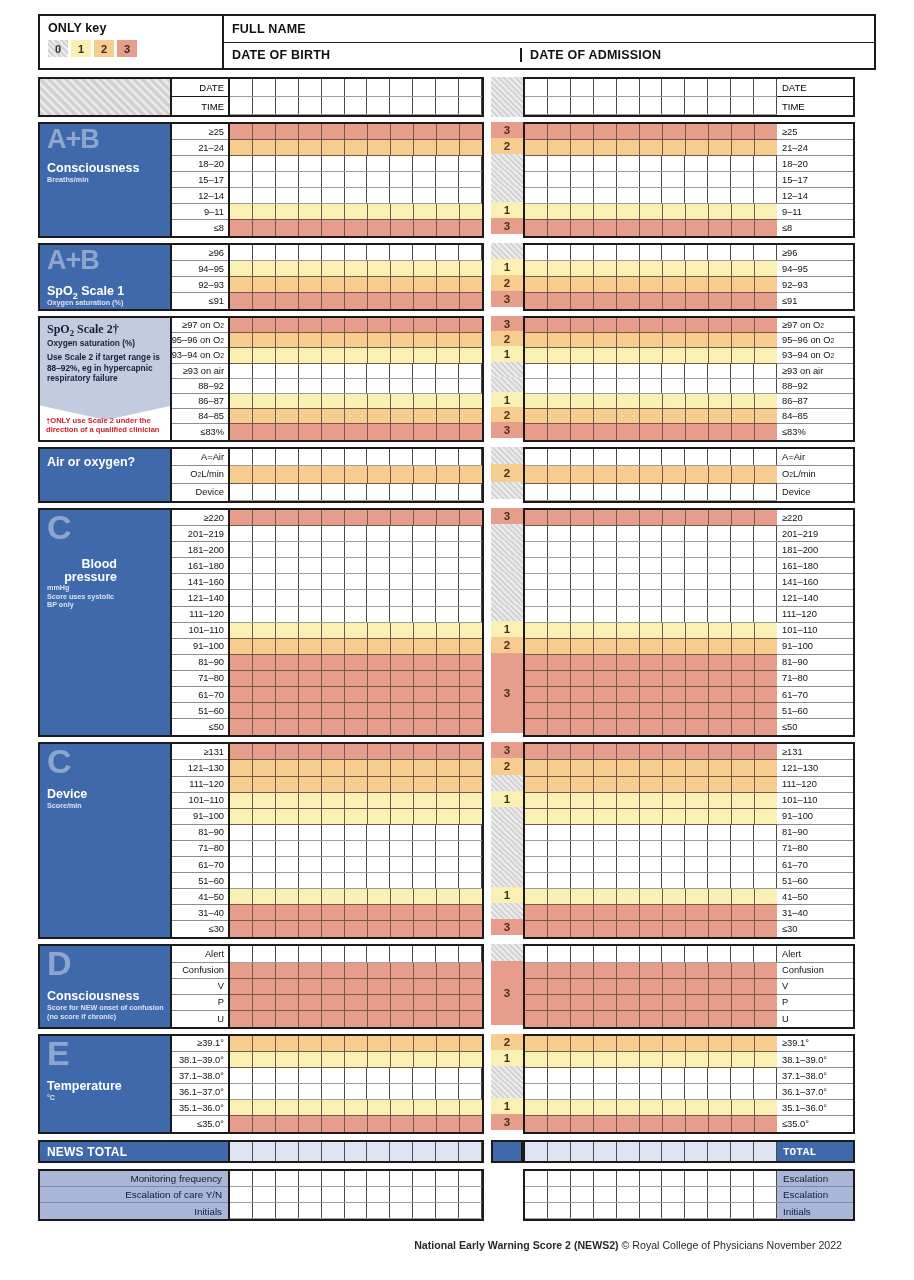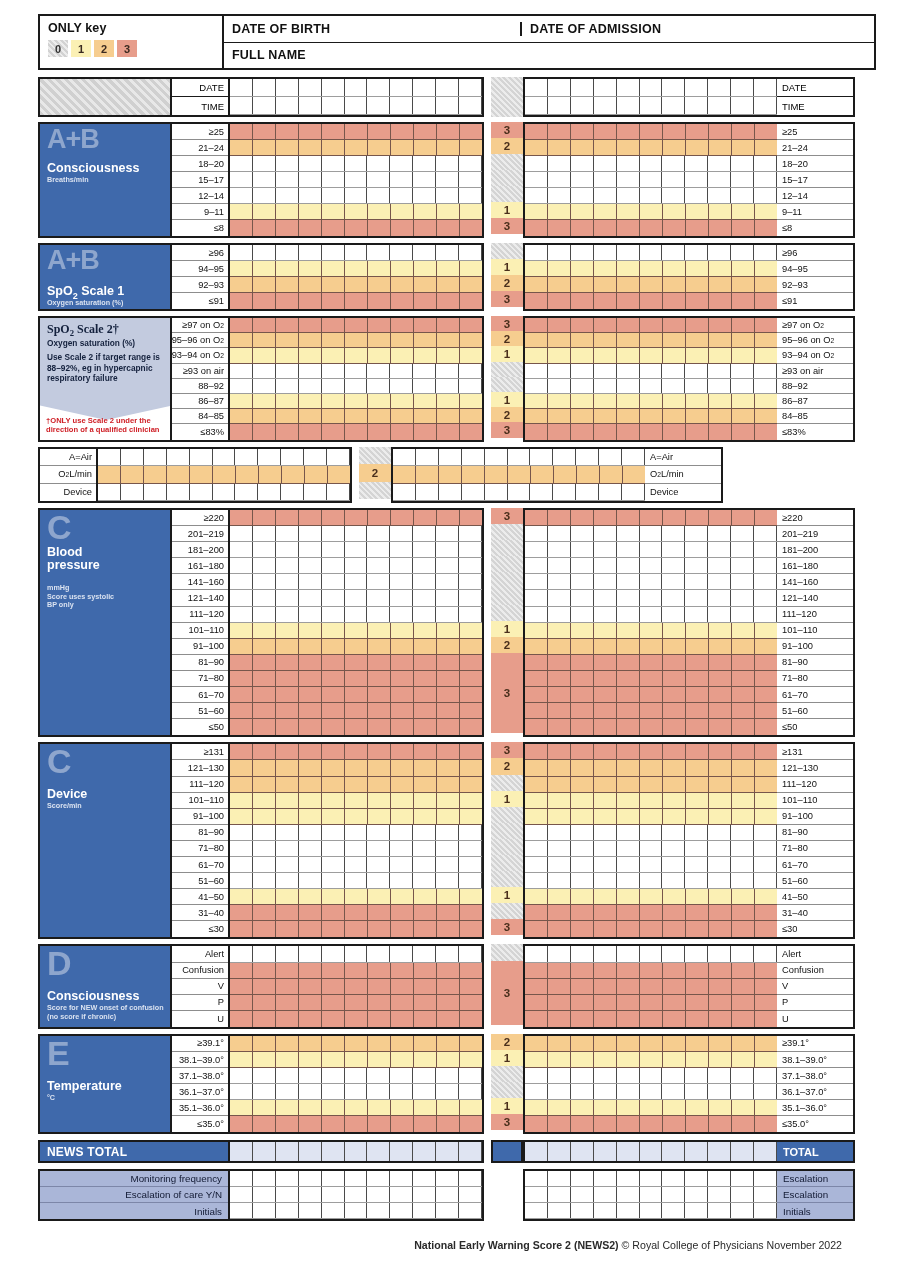--- a/index.html
+++ b/index.html
@@ -100,21 +100,21 @@
                 border-bottom:1px solid #1a1a1a;box-sizing:border-box;}
   .dtLabelR .rc:last-child{border-bottom:none;}
   .spacerScore{flex:0 0 32px;width:32px;margin-left:7px;}
   .spacerScore .hatch{height:100%;background:#e2e2e2;background-image:repeating-linear-gradient(45deg,#d4d4d4 0 2px,#ececec 2px 4px);}
 
   
   .ntL{width:192px;flex:0 0 192px;box-sizing:border-box;border:2px solid #1a1a1a;background:#3f69ab;
        display:flex;align-items:center;}
   .ntL span{color:#fff;font-size:12px;font-weight:bold;padding-left:7px;letter-spacing:.2px;}
   .ntLr{flex:0 0 78px;width:78px;box-sizing:border-box;border:2px solid #1a1a1a;border-left:none;background:#3f69ab;
-        display:flex;align-items:center;}
+        display:flex;align-items:center;font-family:Liberation Mono, monospace;}
   .ntLr span{color:#fff;font-size:11px;font-weight:bold;padding-left:6px;}
   .ntgrid{flex:0 0 254px;width:254px;box-sizing:border-box;border:2px solid #1a1a1a;border-left:none;}
   .ntgrid .gc{background:#dfe4f2;border-right:1px solid #4a4a4a;}
   .ntgridR{flex:0 0 254px;width:254px;box-sizing:border-box;border:2px solid #1a1a1a;border-right:none;}
   .ntgridR .gc{background:#dfe4f2;border-right:1px solid #4a4a4a;}
 
   
   .ftL{width:192px;flex:0 0 192px;box-sizing:border-box;border:2px solid #1a1a1a;background:#aab6d8;}
   .ftL .rc{display:flex;align-items:center;justify-content:flex-end;padding-right:6px;font-size:9.8px;color:#121a33;
            border-bottom:1px solid #6d7punk;box-sizing:border-box;}
@@ -146,31 +146,31 @@
       <div class="t">ONLY key</div>
       <div class="keyrow">
         <div class="keybox k0">0</div>
         <div class="keybox k1">1</div>
         <div class="keybox k2">2</div>
         <div class="keybox k3">3</div>
       </div>
     </div>
     <div id="hdrR">
       <div class="hl">
+        <span>FULL NAME</span>
+      </div>
+      <div class="hl">
         <div class="hsplit">
           <div class="a">
             <span>DATE OF BIRTH</span>
           </div>
           <div class="b">
             <span>DATE OF ADMISSION</span>
           </div>
         </div>
-      </div>
-      <div class="hl">
-        <span>FULL NAME</span>
       </div>
     </div>
   </div>
 
   <div class="sec" style="margin-top:7px;">
     <div class="dtL"></div>
     <div class="dtLabel">
       <div class="rc" style="height:18px;">DATE</div>
       <div class="rc" style="height:18px;">TIME</div>
     </div>
@@ -838,20 +838,23 @@
             <div class="rc" style="height: 15.2px;">95–96 on O<span class="sub">2</span></div>
             <div class="rc" style="height: 15.2px;">93–94 on O<span class="sub">2</span></div>
             <div class="rc" style="height: 15.2px;">≥93 on air</div>
             <div class="rc" style="height: 15.2px;">88–92</div>
             <div class="rc" style="height: 15.2px;">86–87</div>
             <div class="rc" style="height: 15.2px;">84–85</div>
             <div class="rc" style="height: 15.2px;">≤83%</div>
           </div>
         </div>
         <div class="sec">
+          <div class="secL">
+            <div class="secTitle" style="top: 7px;">Air or oxygen?</div>
+          </div>
           <div class="rangeCol">
             <div class="rc" style="height: 17.5px;">A=Air</div>
             <div class="rc" style="height: 17.5px;">O<span class="sub">2</span> L/min</div>
             <div class="rc" style="height: 17.5px;">Device</div>
           </div>
           <div class="grid">
             <div class="gr w" style="height: 17.5px;">
               <div class="gc f0"></div>
               <div class="gc f0"></div>
               <div class="gc f0"></div>
@@ -939,21 +942,21 @@
           </div>
           <div class="rangeColR">
             <div class="rc" style="height: 17.5px;">A=Air</div>
             <div class="rc" style="height: 17.5px;">O<span class="sub">2</span> L/min</div>
             <div class="rc" style="height: 17.5px;">Device</div>
           </div>
         </div>
         <div class="sec">
           <div class="secL">
             <div class="bigL" style="font-size: 34px; top: 0px;">C</div>
-            <div class="secTitle" style="top: 36px; width: 70px; line-height: 1;">Blood pressure</div>
+            <div class="secTitle" style="top: 48px; width: 70px; line-height: 1; text-align: right;">Blood pressure</div>
             <div class="secSub" style="top: 74px;">mmHg</div>
             <div class="secSub" style="top: 83px; width: 72px;">Score uses systolic BP only</div>
           </div>
           <div class="rangeCol">
             <div class="rc" style="height: 16.1px;">≥220</div>
             <div class="rc" style="height: 16.1px;">201–219</div>
             <div class="rc" style="height: 16.1px;">181–200</div>
             <div class="rc" style="height: 16.1px;">161–180</div>
             <div class="rc" style="height: 16.1px;">141–160</div>
             <div class="rc" style="height: 16.1px;">121–140</div>

